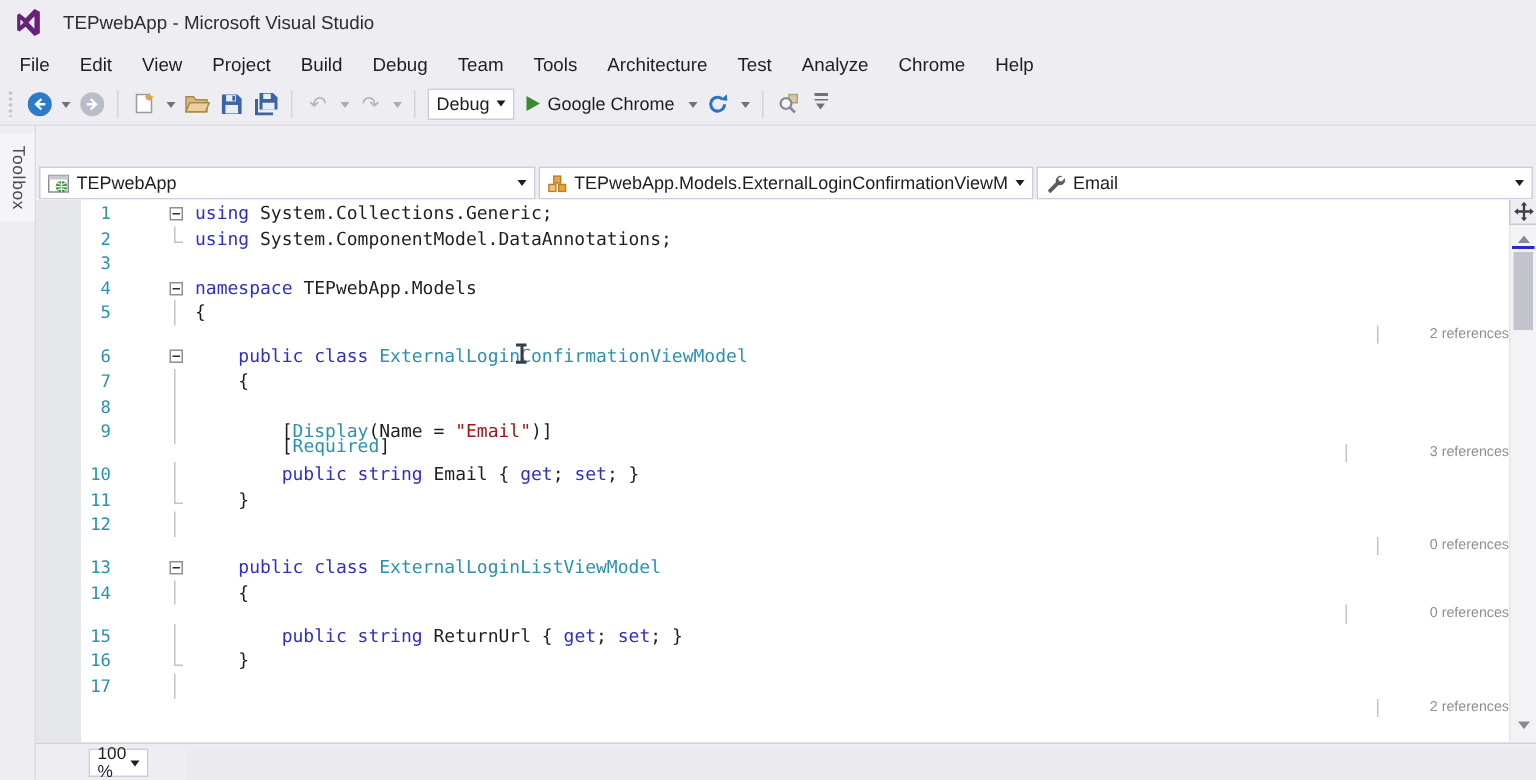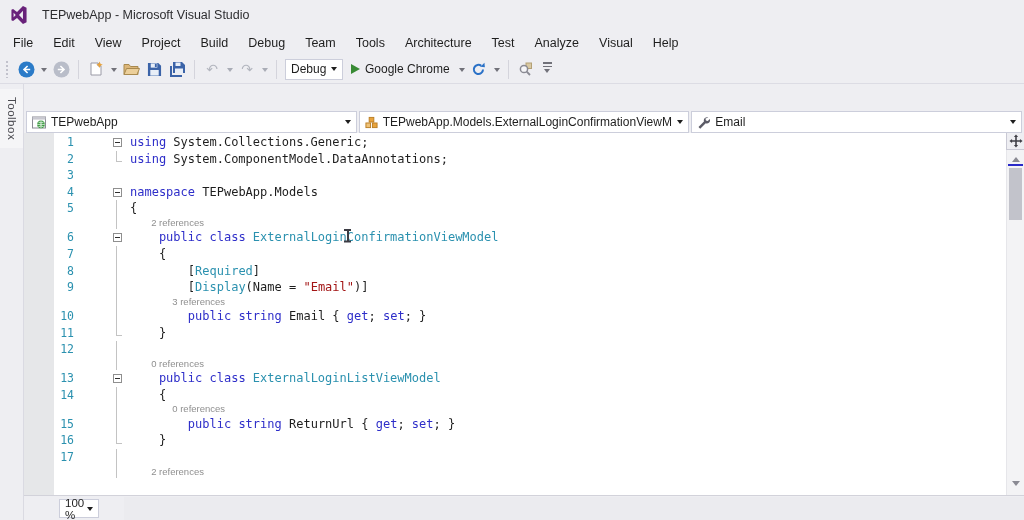--- a/index.html
+++ b/index.html
@@ -53,21 +53,21 @@
   .navbar { position:absolute; top:27px; left:0; right:0; height:22px; display:flex; gap:2px; padding:0 2px; }
   .nav-combo { flex:1; display:flex; align-items:center; gap:5px; background:#fff; border:1px solid var(--border,#cccedb); padding:0 5px; font-size:12px; overflow:hidden; }
   .nav-combo .label { white-space:nowrap; overflow:hidden; text-overflow:clip; }
   .nav-combo .caret { margin-left:auto; flex:none; border-top-color:#1e1e1e; margin-top:3px; }
 
   
   .editor { position:absolute; top:49px; left:0; right:0; bottom:25px; background:#fff; overflow:hidden; }
   .bp-strip { position:absolute; left:0; top:0; bottom:0; width:30px; background:#e6e7e9; }
   .code-lines { position:absolute; left:0; top:1px; right:18px; }
   .crow { display:flex; height:16.6px; line-height:16.6px; position:relative; }
-  .clrow { display:flex; height:12.4px; line-height:12.4px; position:relative; }
+  .clrow { display:flex; height:12.4px; line-height:12.4px; position:relative;justify-content:flex-end; }
   .ln { flex:none; width:58px; padding-right:8px; text-align:right; color:var(--line_number,#2b91af); font:11.5px "DejaVu Sans Mono", monospace; line-height:inherit; }
   .om { flex:none; width:14px; margin-left:28px; position:relative; display:flex; align-items:center; justify-content:center; }
   .om-line::before { content:""; position:absolute; left:6px; top:0; bottom:0; width:1px; background:#c3c3c3; }
   .om-end::before { content:""; position:absolute; left:6px; top:0; height:62%; width:5px; border-left:1px solid #c3c3c3; border-bottom:1px solid #c3c3c3; }
   .om-box i { display:block; width:9px; height:9px; border:1px solid #8f8f8f; background:#fff; position:relative; }
   .om-box i::after { content:""; position:absolute; left:1px; right:1px; top:3px; height:1px; background:#2d2d2d; }
   .codetext { font:12px/16.6px "DejaVu Sans Mono", monospace; white-space:pre; padding-left:6px; }
   .crow .codetext { padding-left:6px; }
   .tk-kw { color:var(--keyword,#2e2ec9); }
   .tk-ty { color:var(--type_name,#2b91af); }
@@ -114,21 +114,21 @@
       <span class="menu-item">Edit</span>
       <span class="menu-item">View</span>
       <span class="menu-item">Project</span>
       <span class="menu-item">Build</span>
       <span class="menu-item">Debug</span>
       <span class="menu-item">Team</span>
       <span class="menu-item">Tools</span>
       <span class="menu-item">Architecture</span>
       <span class="menu-item">Test</span>
       <span class="menu-item">Analyze</span>
-      <span class="menu-item">Visual</span>
+      <span class="menu-item">Chrome</span>
       <span class="menu-item">Help</span>
     </div>
 
   <div class="toolbar">
     <span class="drag-dots"></span>
 
     <span class="tb-btn">
       <svg width="17" height="17" viewBox="0 0 17 17">
         <circle cx="8.5" cy="8.5" r="8" fill="#2b7bc8"></circle>
         <path d="M9.6 5 L6 8.5 L9.6 12 M6.2 8.5 H12.2" stroke="#fff" stroke-width="1.6" fill="none"></path>
@@ -312,21 +312,21 @@
             <span class="codetext" style="padding-left: calc(4ch + 6px);"><span class="tk-kw">public</span><span class="tk-pl"> </span><span class="tk-kw">class</span><span class="tk-pl"> </span><span class="tk-ty">ExternalLoginConfirmationViewModel</span></span>
           </div>
           <div class="crow">
             <span class="ln">7</span>
             <span class="om om-line"></span>
             <span class="codetext" style="padding-left: calc(4ch + 6px);"><span class="tk-pl">{</span></span>
           </div>
           <div class="crow">
             <span class="ln">8</span>
             <span class="om om-line"></span>
-            <span class="codetext" style="padding-left: calc(8ch + 6px);"><span class="tk-pl">[</span><span class="tk-ty">Required</span><span class="tk-pl">]</span></span>
+            <span class="codetext" style="padding-left: calc(8ch + 6px); margin-top: 26px;"><span class="tk-pl">[</span><span class="tk-ty">Required</span><span class="tk-pl">]</span></span>
           </div>
           <div class="crow">
             <span class="ln">9</span>
             <span class="om om-line"></span>
             <span class="codetext" style="padding-left: calc(8ch + 6px);"><span class="tk-pl">[</span><span class="tk-ty">Display</span><span class="tk-pl">(</span><span class="tk-pl">Name</span><span class="tk-pl"> = </span><span class="tk-st">"Email"</span><span class="tk-pl">)]</span></span>
           </div>
           <div class="clrow">
             <span class="ln"></span>
             <span class="om om-line"></span>
             <span class="cl" style="margin-left: 8ch;">3 references</span>

